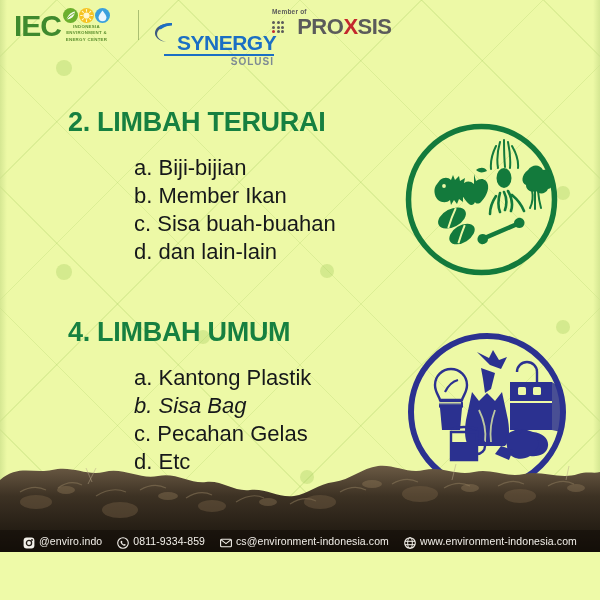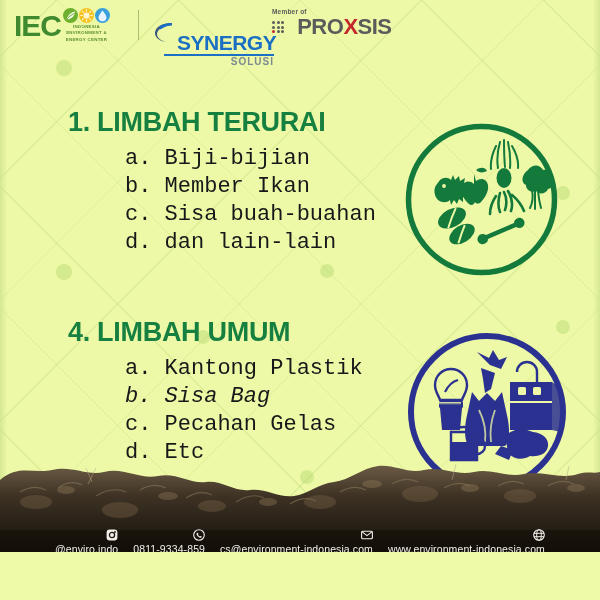--- a/index.html
+++ b/index.html
@@ -65,37 +65,37 @@
   .prx-word{font-size:22px;font-weight:700;color:#5b5b5b;letter-spacing:-.5px;line-height:1;
             font-family:"Liberation Sans", sans-serif;}
   .prx-word .x{color:#c3282d;}
 
   
   .section{position:absolute;left:0;right:0;}
   .sec-title{
     font-size:27px;font-weight:700;color:#168040;letter-spacing:-.3px;
     margin:0 0 2px 0;padding-left:68px;line-height:1.1;white-space:nowrap;
   }
-  .sec-list{list-style:none;margin:7px;padding:0 4px 0 118px;font-family:Liberation Mono, monospace;}
+  .sec-list{list-style:none;margin:16px;padding:0 4px 0 118px;}
   .sec-list li{
     font-size:22px;color:#16181a;line-height:1.27;white-space:nowrap;
   }
   .sec-list li.italic{font-style:italic;}
 
   
   .icon-circle{position:absolute;}
 
   
   .compost{position:absolute;left:0;right:0;bottom:0;height:112px;overflow:hidden;}
   .contact-bar{
     position:absolute;left:0;right:0;bottom:0;height:22px;
     display:flex;align-items:center;justify-content:center;gap:15px;
     background:rgba(18,12,8,.55);
   }
-  .contact-item{display:flex;align-items:flex-end;gap:4px;flex-direction:column;}
+  .contact-item{display:flex;align-items:flex-start;gap:4px;}
   .contact-item .ci-ico{width:12px;height:12px;display:block;flex:none;}
   .contact-item .ci-txt{
     font-size:10.5px;color:#f2efe9;white-space:nowrap;letter-spacing:.1px;
   }
 </style>
 </head>
 <body>
 
 <div class="poster">
 
@@ -183,21 +183,21 @@
           <i style="background:#c3282d;"></i>
             <i></i>
             <i></i>
         </div>
         <div class="prx-word"><span>PRO</span><span class="x">X</span><span>SIS</span></div>
       </div>
     </div>
   </div>
 
   <div class="section" style="top:108px;">
-    <h2 class="sec-title">1. LIMBAH TERURAI</h2>
+    <h2 class="sec-title">2. LIMBAH TERURAI</h2>
     <ul class="sec-list">
       <li>a. Biji-bijian</li>
       <li>b. Member Ikan</li>
       <li>c. Sisa buah-buahan</li>
       <li>d. dan lain-lain</li>
     </ul>
   </div>
 
   <div class="icon-circle" style="left:404px;top:122px;">
     <svg width="155" height="155" viewBox="0 0 155 155">

